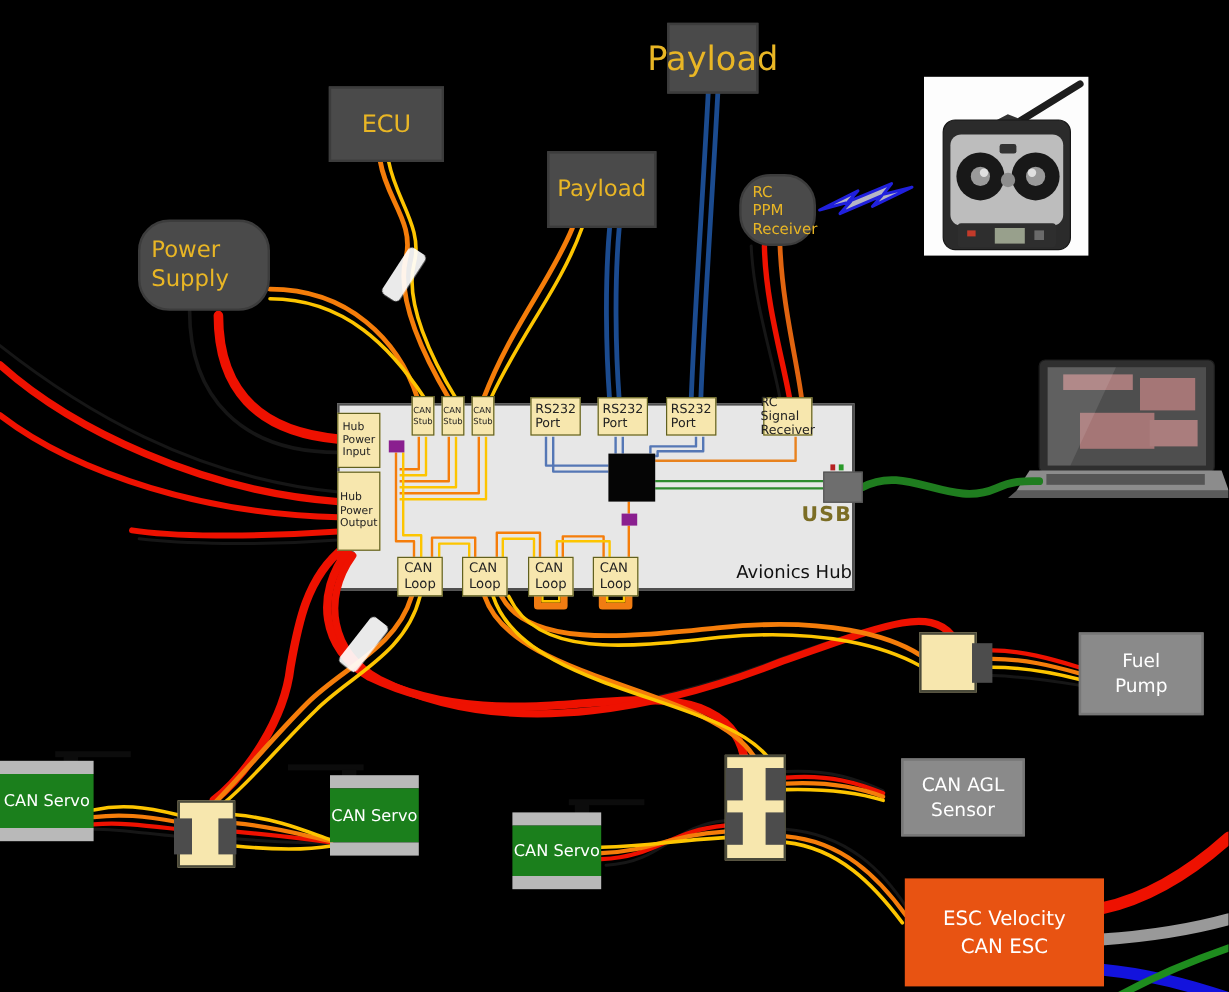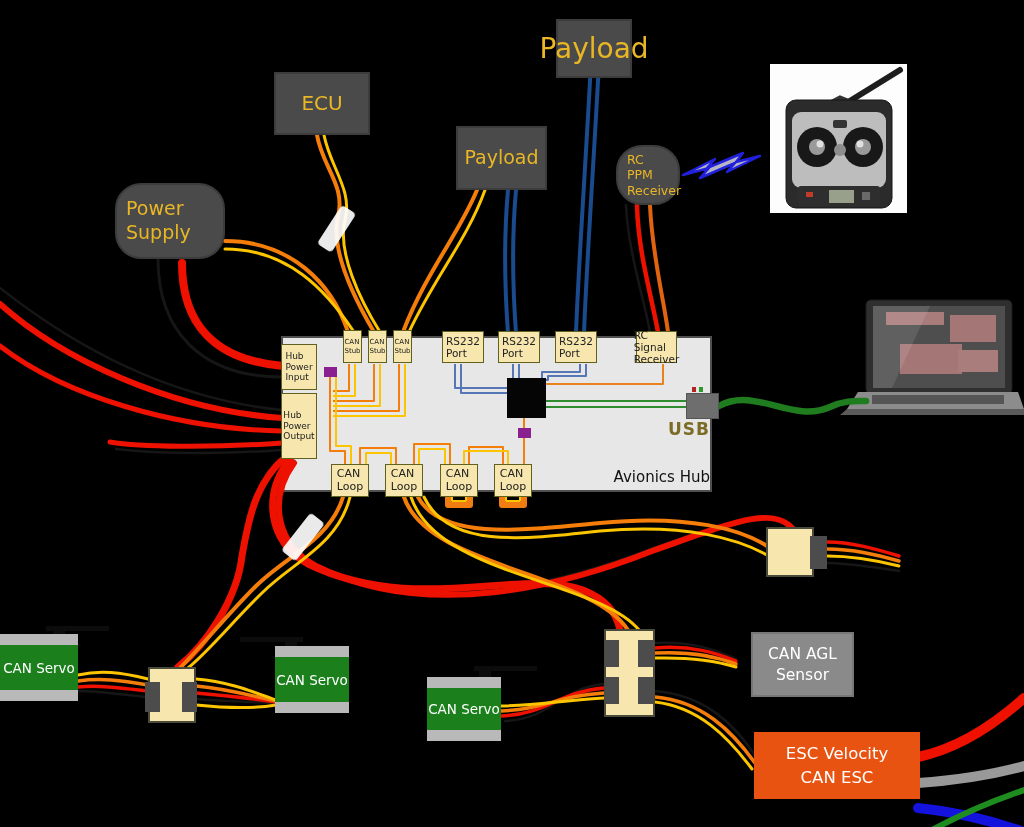--- a/index.html
+++ b/index.html
@@ -29,21 +29,21 @@
   .usbconn{position:absolute;left:686px;top:393px;width:33px;height:26px;background:#6e6e6e;
            border:1px solid #555;box-sizing:border-box;z-index:3;}
   .led{position:absolute;width:4px;height:5px;z-index:3;}
   
   .servo{position:absolute;z-index:3;}
   .servo .cap{position:absolute;left:0;width:100%;height:11px;background:#b9b9b9;}
   .servo .body{position:absolute;left:0;top:11px;width:100%;background:#1b7f1c;
                display:flex;align-items:center;justify-content:center;color:#fff;
                font-size:13.5px;}
   .horn{position:absolute;background:#0c0c0c;z-index:3;}
-  .escbox{position:absolute;left:754px;top:732px;width:166px;height:67px;background:#e85312;
+  .escbox{position:absolute;left:754px;top:732px;width:166px;height:90px;background:#e85312;
           color:#fff;display:flex;align-items:center;justify-content:center;text-align:center;
           white-space:pre-line;font-size:16.5px;line-height:1.4;z-index:3;}
   .conn{position:absolute;background:#f7e7ae;border:2px solid #4a4a3a;box-sizing:border-box;z-index:3;}
   .tab{position:absolute;background:#4c4c4c;z-index:4;}
   svg.wires{position:absolute;left:0;top:0;z-index:1;}
 </style>
 </head>
 <body>
 
 <div id="stage">
@@ -300,18 +300,20 @@
   </div>
 
   <div class="horn" style="left:474px;top:666px;width:63px;height:5px;"></div>
   <div class="horn" style="left:479px;top:670px;width:12px;height:8px;"></div>
   <div class="servo" style="left:427px;top:677px;width:74px;height:64px;">
     <div class="cap" style="top:0;"></div>
     <div class="body" style="height:42px;">CAN Servo</div>
     <div class="cap" style="top:53px;"></div>
   </div>
 
+  <div class="graybox" style="left:899px;top:527px;width:104px;height:69px;font-size:15.5px;">Fuel
+Pump</div>
   <div class="graybox" style="left:735px;top:632px;width:103px;height:65px;font-size:15.5px;margin-left:16px;">CAN AGL
 Sensor</div>
   <div class="escbox">ESC Velocity
 CAN ESC</div>
 
 </div>
 
 </body></html>

